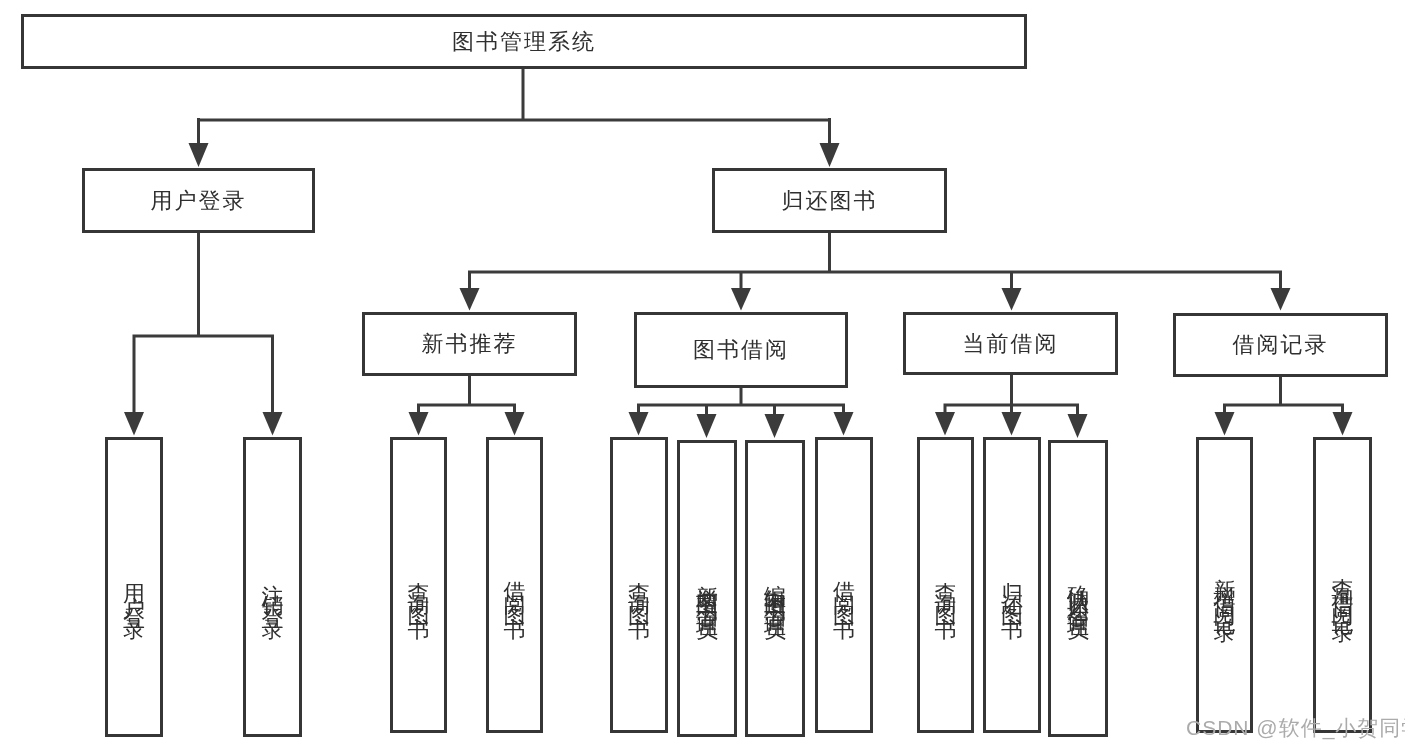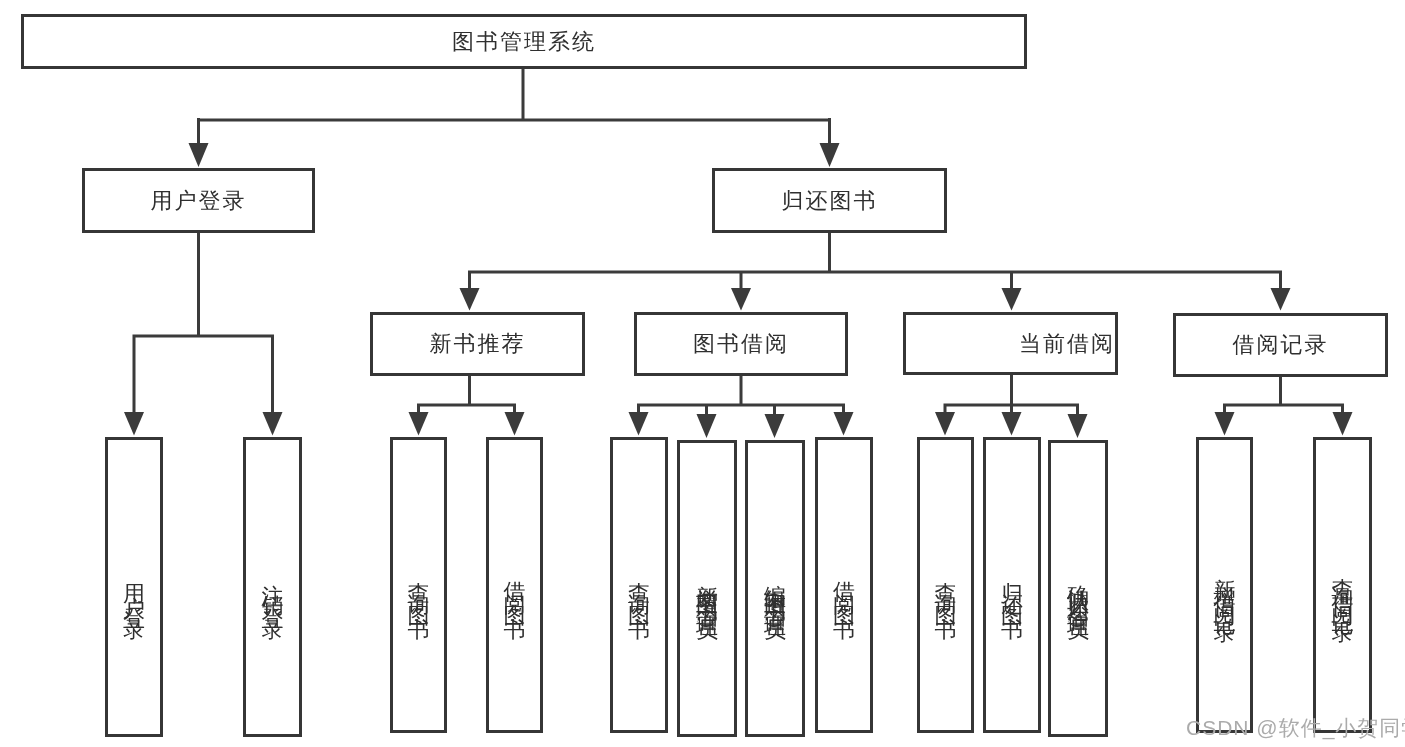--- a/index.html
+++ b/index.html
@@ -100,27 +100,27 @@
     <span>图书管理系统</span>
   </div>
 
   <div class="box h" style="left:82px; top:168px; width:233px; height:65px;">
     <span>用户登录</span>
   </div>
   <div class="box h" style="left:712px; top:168px; width:235px; height:65px;">
     <span>归还图书</span>
   </div>
 
-  <div class="box h" style="left:362px; top:312px; width:215px; height:64px;margin-left:8px;">
+  <div class="box h" style="left:362px; top:312px; width:215px; height:64px;">
     <span>新书推荐</span>
   </div>
-  <div class="box h" style="left:634px; top:312px; width:214px; height:64px;">
+  <div class="box h" style="left:634px; top:312px; width:214px; height:76px;">
     <span>图书借阅</span>
   </div>
-  <div class="box h" style="left:903px; top:312px; width:215px; height:63px;justify-content:flex-end;">
+  <div class="box h" style="left:903px; top:312px; width:215px; height:63px;">
     <span>当前借阅</span>
   </div>
   <div class="box h" style="left:1173px; top:313px; width:215px; height:64px;">
     <span>借阅记录</span>
   </div>
 
   <div class="box v ls4" style="left:105px; top:437px; width:58px; height:300px;">
     <span>用户登录</span>
   </div>
   <div class="box v ls4" style="left:243px; top:437px; width:59px; height:300px;">

